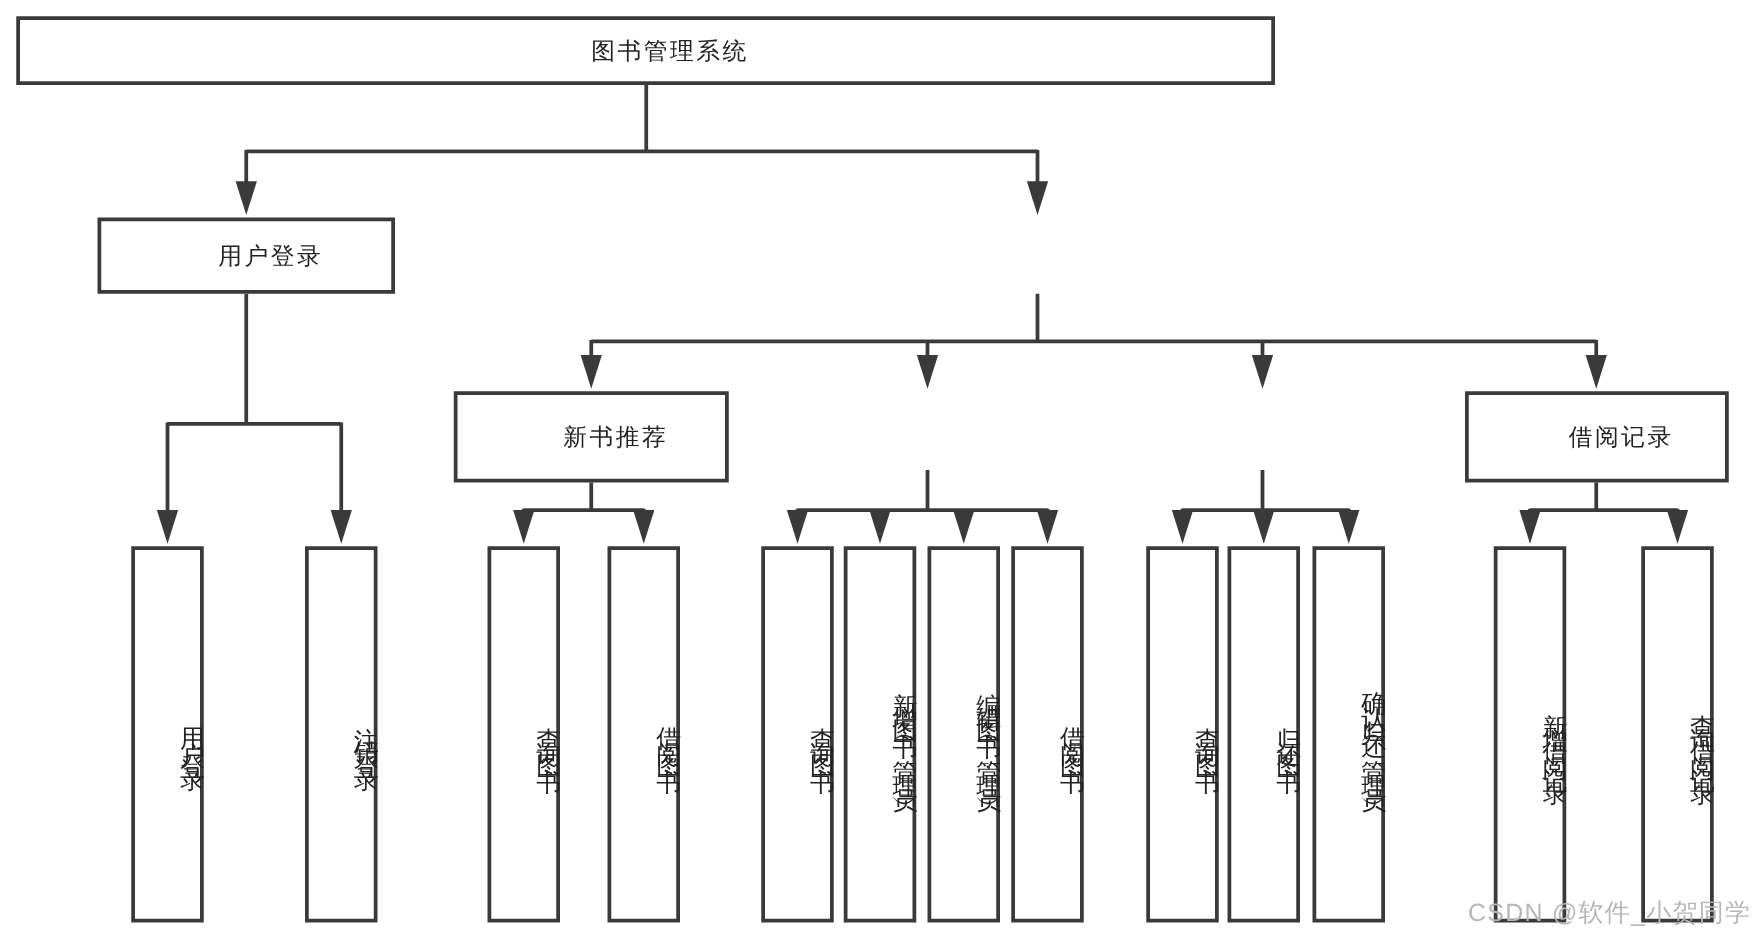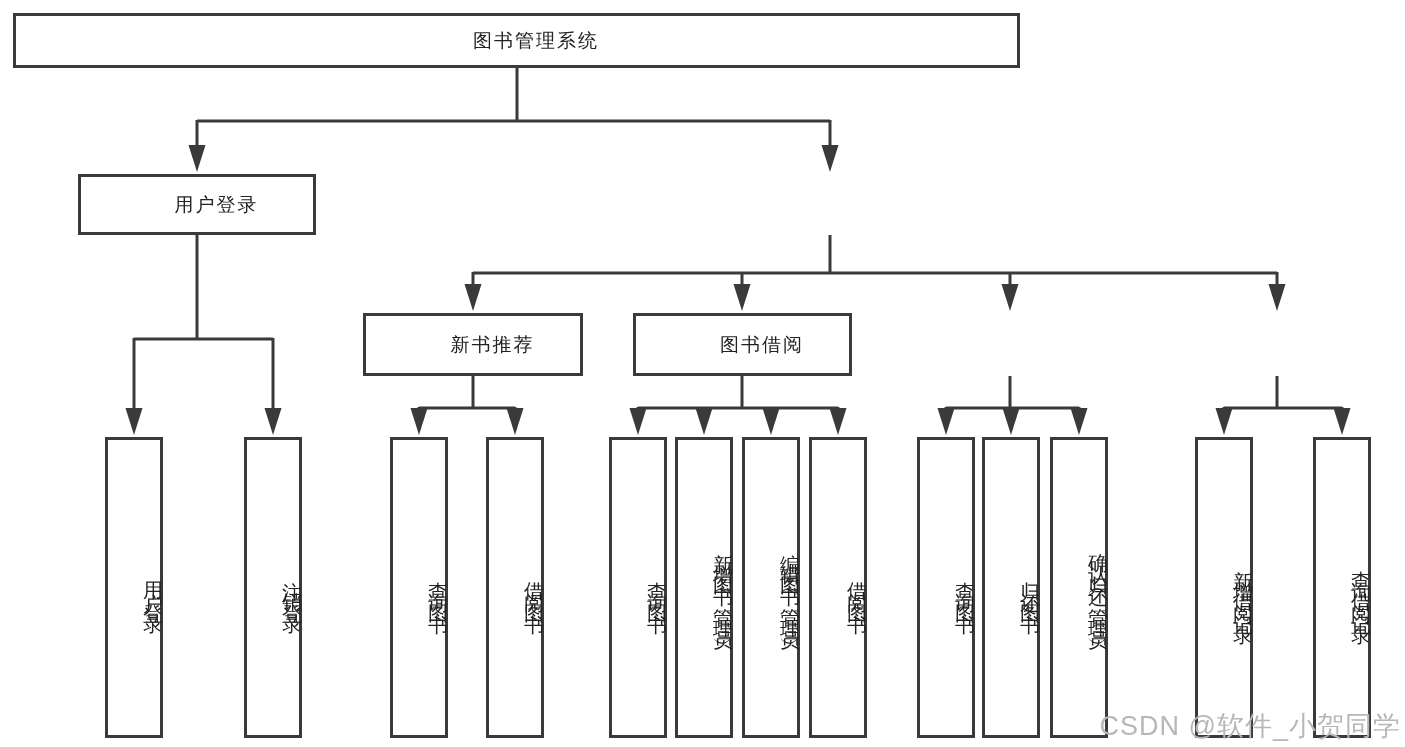--- a/index.html
+++ b/index.html
@@ -24,35 +24,35 @@
     border: 3px solid #3a3a3a;
     background: #ffffff;
     display: flex;
     align-items: center;
     justify-content: center;
     padding-left: 39px;
   }
   .node.h { font-size: 19px; letter-spacing: 2px; }
   .node.root { left: 13px; top: 13px; width: 1007px; height: 55px; }
   .node.l1 { top: 174px; height: 61px; }
-  .node.l2 { top: 313px; height: 63px; }
+  .node.l2 { top: 313px; height: 73px; }
   .node.v { top: 437px; height: 301px; width: 58px; }
   .vtext {
     writing-mode: vertical-rl;
     text-orientation: mixed;
     font-size: 20px;
     letter-spacing: 11px;
     margin: auto;
     line-height: 1;
   }
   .watermark {
     position: absolute;
     right: 4px;
     bottom: 3px;
-    font-size: 27px;
+    font-size: 20px;
     letter-spacing: 1px;
     color: #b7b7b7;
     z-index: 5;
   }
 </style>
 </head>
 <body>
 
 <div class="canvas">
 
@@ -91,22 +91,22 @@
     <span>图书管理系统</span>
   </div>
 
   <div class="node h l1" style="left:78px;width:238px">
     <span>用户登录</span>
   </div>
 
   <div class="node h l2" style="left:363px;width:220px">
     <span>新书推荐</span>
   </div>
-  <div class="node h l2" style="left:633px;width:219px">
-    <span>图书借阅</span>
+  <div class="node h l2" style="left:1172px;width:211px">
+    <span>借阅记录</span>
   </div>
 
   <div class="node v" style="left:105px">
     <span class="vtext">用户登录</span>
   </div>
   <div class="node v" style="left:244px">
     <span class="vtext">注销登录</span>
   </div>
 
   <div class="node v" style="left:390px">

